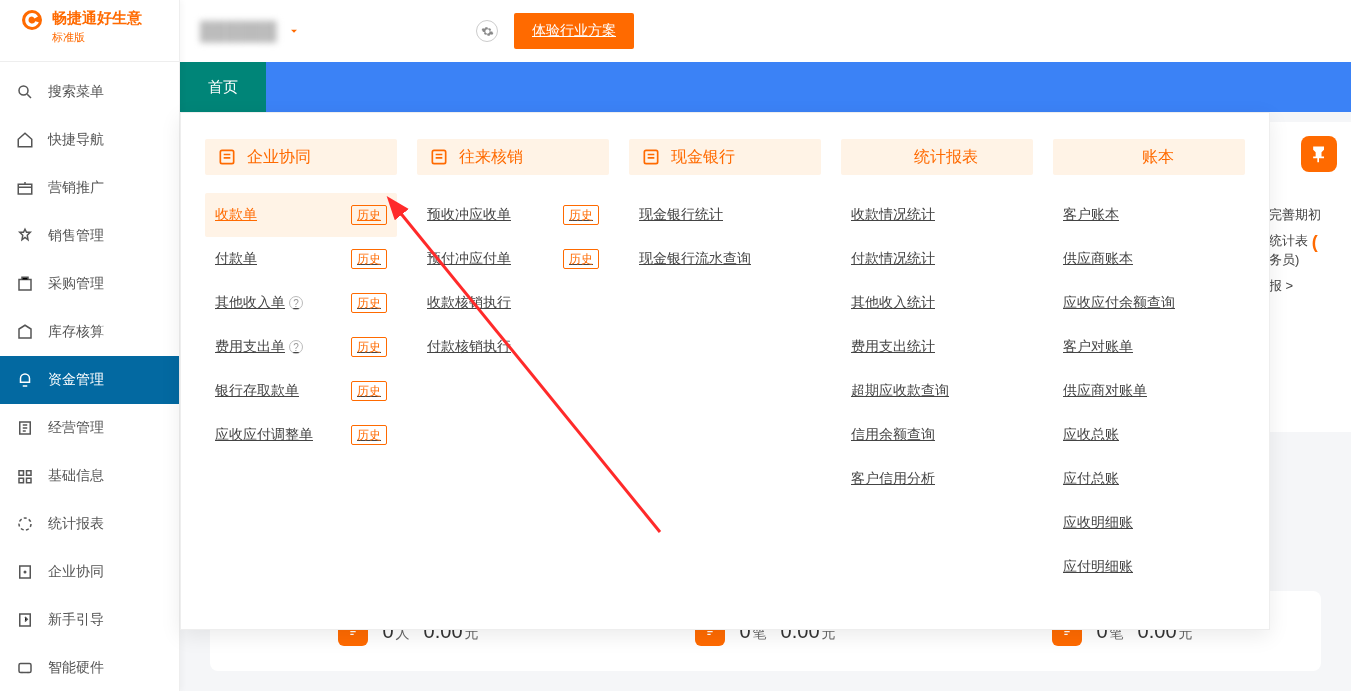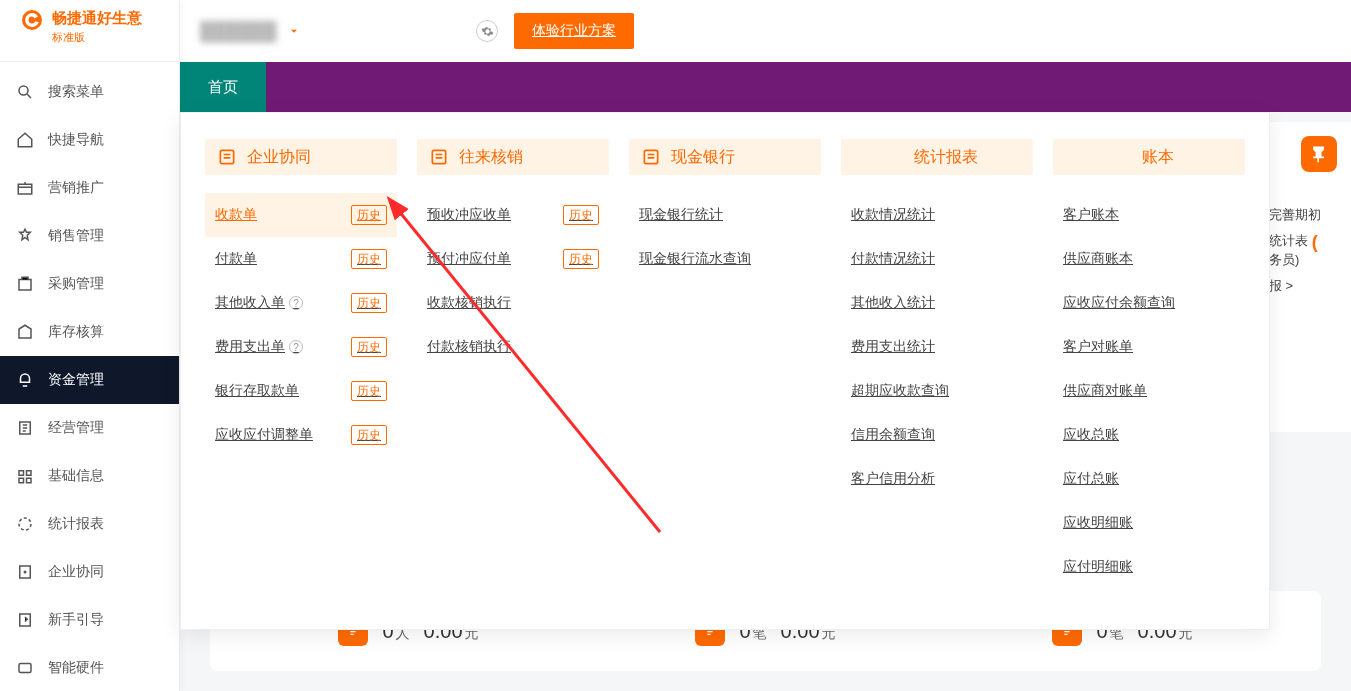--- a/index.html
+++ b/index.html
@@ -43,21 +43,21 @@
     .nav-item {
       height: 48px;
       display: flex;
       align-items: center;
       padding-left: 16px;
       gap: 14px;
       color: #555;
       cursor: pointer;
     }
     .nav-item.active {
-      background: #0f172a;
+      background: #0369a1;
       color: #fff;
     }
     .nav-icon {
       width: 18px; height: 18px;
       display:inline-flex; align-items:center; justify-content:center;
       color: inherit;
     }
     .nav-label { font-size: 14px; }
 
     
@@ -98,21 +98,21 @@
       border-radius: 2px;
       cursor: pointer;
       text-decoration: underline;
     }
 
     
     .tab-strip {
       position: absolute;
       left: 180px; top: 62px;
       right: 0; height: 50px;
-      background: #701a75;
+      background: #3b82f6;
       display: flex;
       align-items: stretch;
     }
     .tab {
       padding: 0 28px;
       display:flex; align-items:center;
       color: #fff;
       font-size: 15px;
       cursor: pointer;
     }

